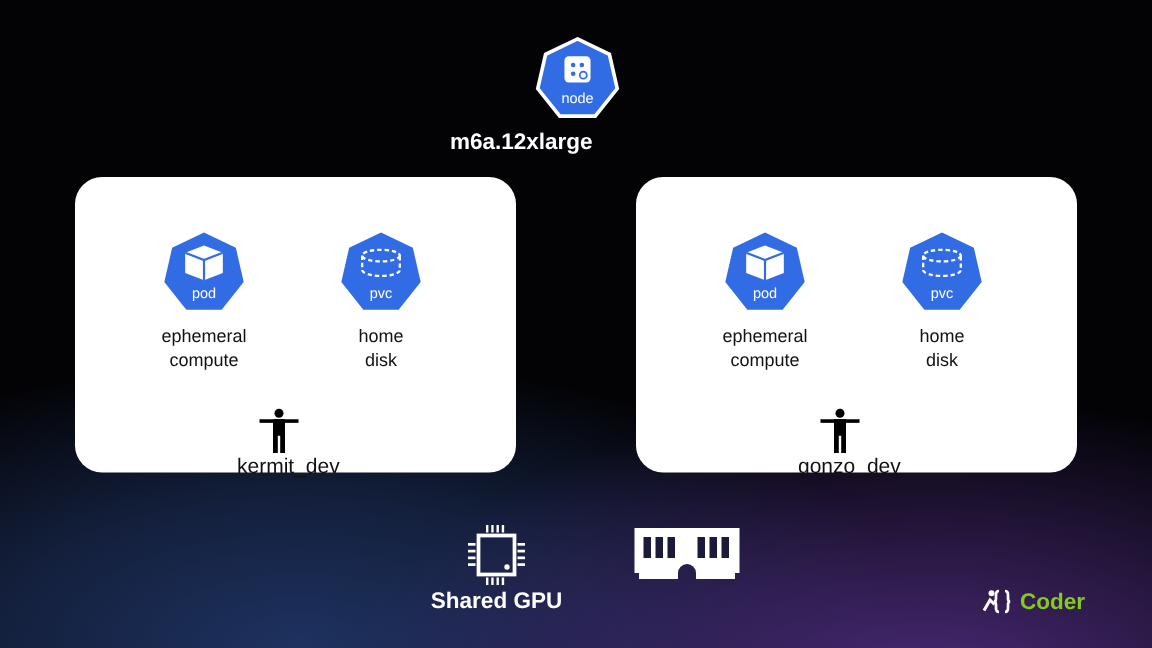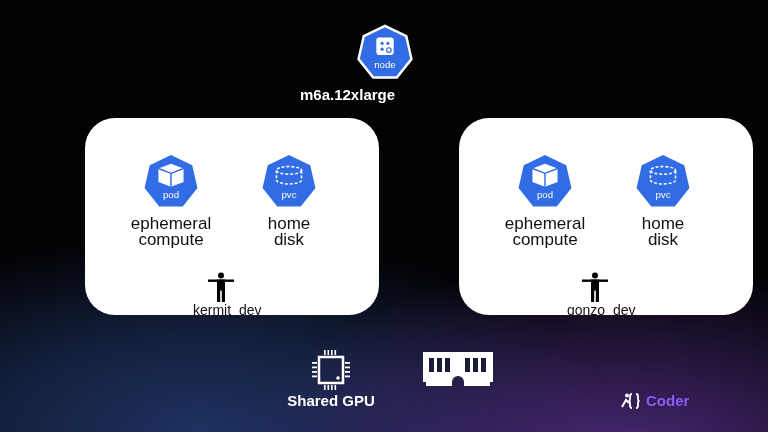--- a/index.html
+++ b/index.html
@@ -9,36 +9,36 @@
     background:
       radial-gradient(ellipse 520px 260px at 620px 460px, #4a2a78 0%, rgba(74,42,120,0.55) 35%, rgba(0,0,0,0) 75%),
       radial-gradient(ellipse 520px 240px at 200px 430px, #1e3260 0%, rgba(30,50,96,0.6) 40%, rgba(0,0,0,0) 80%),
       #030306;
   }
   .abs { position:absolute; }
   .node-wrap { left:354px; top:24px; width:60px; text-align:right; }
   .node-label { left:300px; top:86px; width:168px; text-align:left; color:#fff; font-size:15px; font-weight:bold; }
   .card {
     position:absolute; top:118px; width:294px; height:197px;
-    background:#fff; border-radius:30px;margin-left:35px;
+    background:#fff; border-radius:18px;
   }
   .card.left { left:50px; }
   .card.right { left:424px; }
   .res { position:absolute; top:36px; width:110px; text-align:center; }
   .res.pod { left:31px; }
   .res.pvc { left:149px; }
   .res svg { display:block; margin:0 auto; }
-  .res-label { margin-top:6px; color:#111; font-size:17px; line-height:16px; }
+  .res-label { margin-top:6px; color:#111; font-size:12px; line-height:16px; }
   .user { position:absolute; top:154px; left:96px; display:flex; align-items:center;flex-direction:column; }
   .user-name { margin-left:12px; font-size:14px; color:#111; }
   .share { position:absolute; top:348px; text-align:center; color:#fff; }
   .share.gpu { left:285px; width:92px; }
   .share.ram { left:410px; width:96px; }
   .share-label { margin-top:0; font-size:15px; font-weight:bold; }
-  .brand { left:620px; top:392px; display:flex; color:#8b5cf6; }
+  .brand { left:654px; top:392px; display:flex; align-items:center; color:#84cc16; }
   .brand-name { margin-left:4px; font-size:15px; font-weight:bold; }
 </style>
 </head>
 <body>
 
 <div class="abs node-wrap">
   <svg width="58" height="58" viewBox="0 0 60 60">
     <polygon points="30,2 52,12.6 57.4,36.3 42.2,55.3 17.8,55.3 2.6,36.3 8,12.6" fill="#326ce5" stroke="#fff" stroke-width="2.5"></polygon>
     <rect x="21" y="14" width="18" height="18" rx="3" fill="#fff"></rect>
     <circle cx="27" cy="20" r="1.6" fill="#326ce5"></circle>

